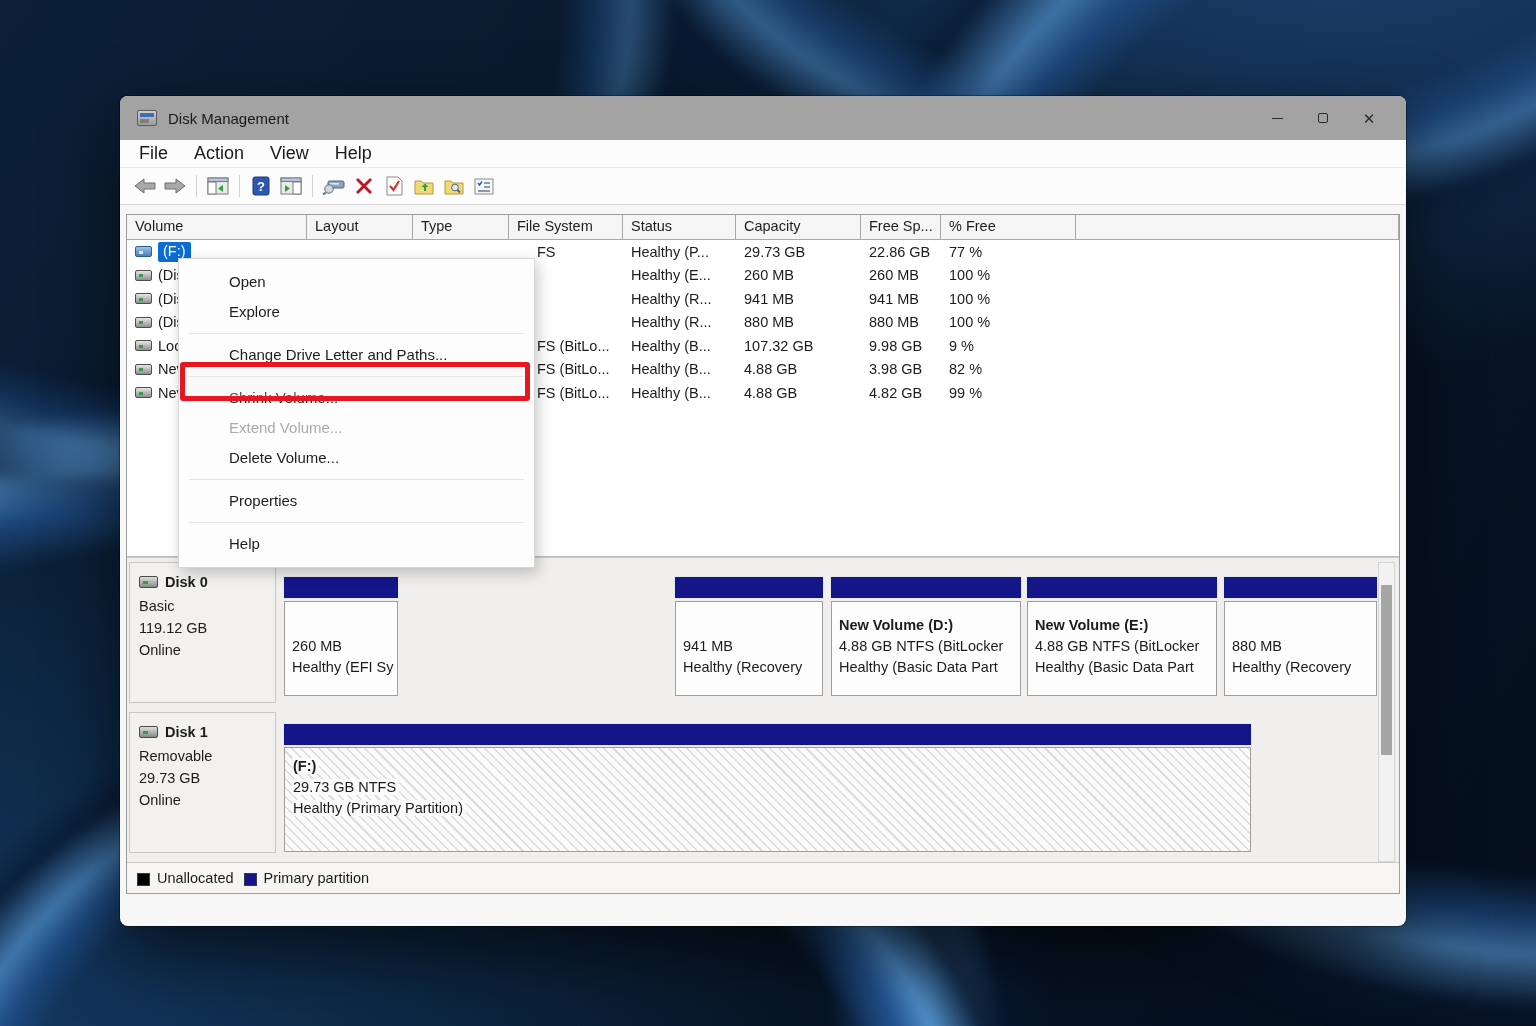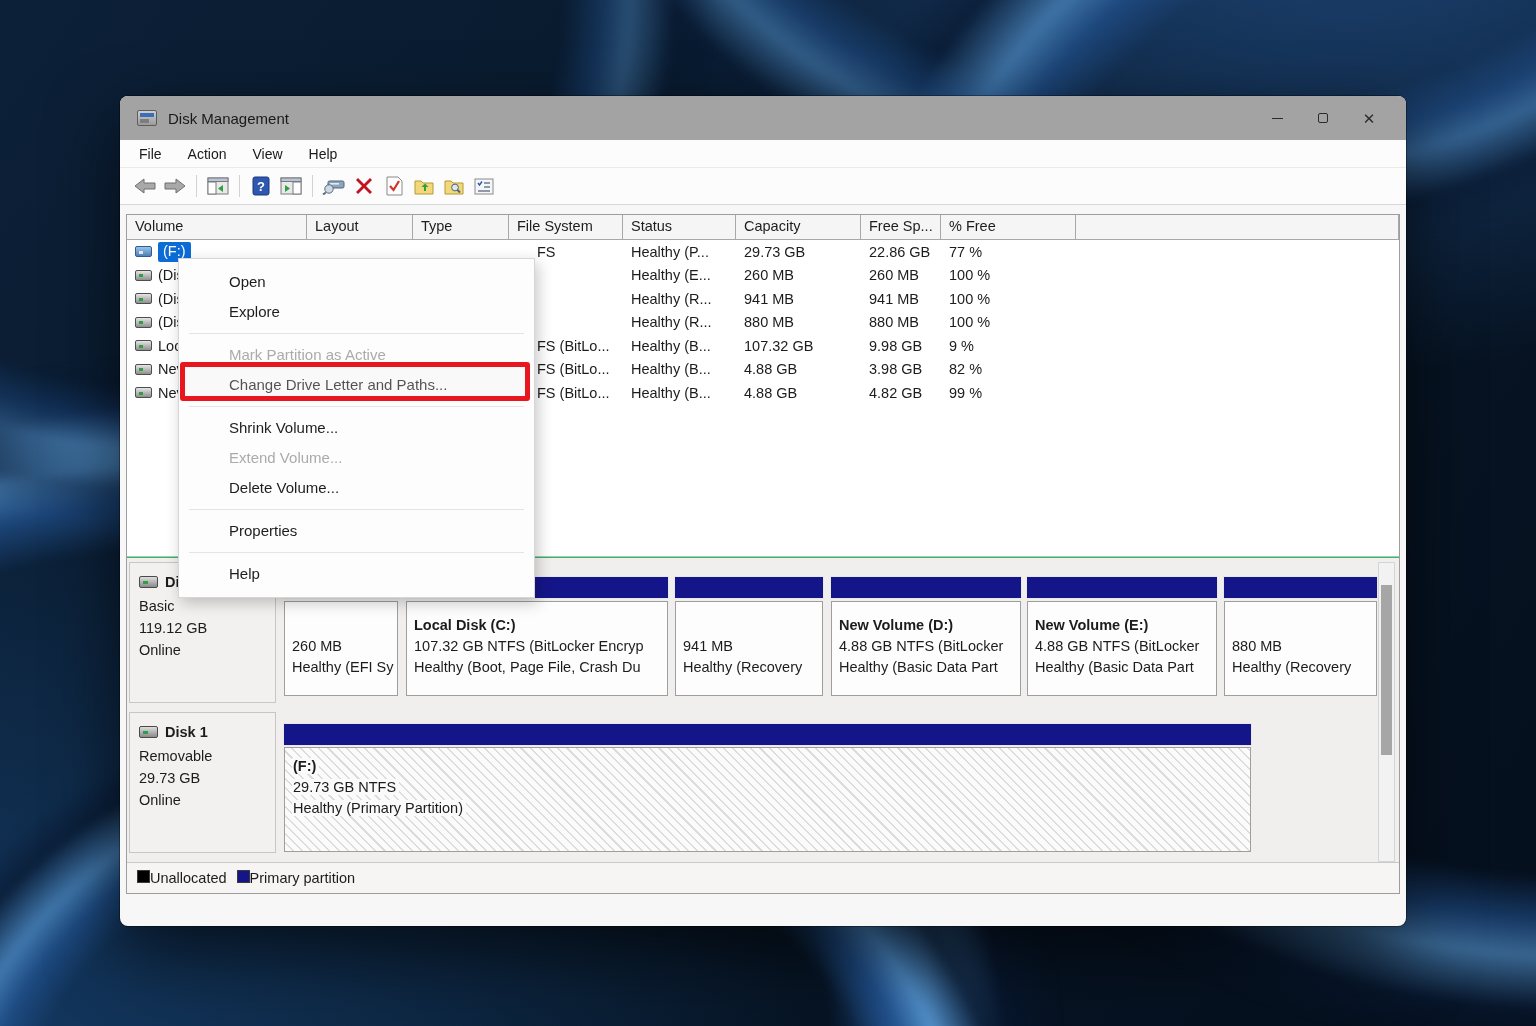--- a/index.html
+++ b/index.html
@@ -37,30 +37,30 @@
   .title { margin-left:11px; font-size:15px; color:#191919; }
   .caption-btns { margin-left:auto; display:flex; align-items:center; height:100%; }
   .cap { width:46px; height:100%; display:flex; align-items:center; justify-content:center; }
   .glyph-min { width:11px; height:1px; background:#2b2b2b; }
   .glyph-max { width:10px; height:10px; border:1.4px solid #2b2b2b; border-radius:2px; }
   .glyph-close { font-size:15px; color:#2b2b2b; line-height:1; }
   .cap.close { margin-right:14px; }
 
   .menubar { position:absolute; left:0; top:44px; right:0; height:28px; background:#fcfcfc;
     display:flex; align-items:center; padding-left:6px; border-bottom:1px solid #eaeaea; }
-  .menu-item { padding:3px 13px; font-size:14px; color:#191919; }
+  .menu-item { padding:3px 13px; font-size:18px; color:#191919; }
 
   .toolbar { position:absolute; left:0; top:72px; right:0; height:37px; background:#fcfcfc;
     display:flex; align-items:center; padding-left:10px; border-bottom:1px solid #d8d8d8; }
   .tbtn { width:26px; height:26px; display:flex; align-items:center; justify-content:center; margin:0 2px; }
   .tsep { width:1px; height:22px; background:#d2d2d2; margin:0 6px; }
 
   
   .frame { position:absolute; left:6px; top:118px; width:1274px; height:680px;
-    border:1px solid #9d9d9d; background:#22c55e; }
+    border:1px solid #9d9d9d; background:#f0abfc; }
   .toppane { position:absolute; left:0; top:0; right:0; height:342px; background:#fff;
     border-bottom:1px solid #bdbdbd; overflow:hidden; }
   .lv-header { display:flex; height:25px; background:#f5f5f5; border-bottom:1px solid #a8a8a8;
     font-size:14.5px; color:#1d1d1d; }
   .hcell { border-right:1px solid #a8a8a8; padding:3px 0 0 8px; white-space:nowrap; overflow:hidden; }
   .lv-row { display:flex; height:23.5px; font-size:14.5px; align-items:center; }
   .lv-cell { white-space:nowrap; overflow:hidden; padding-left:8px; }
   .c-vol{width:180px;} .c-lay{width:106px;} .c-typ{width:96px;} .c-fs{width:114px;}
   .c-sta{width:113px;} .c-cap{width:125px;} .c-fre{width:80px;} .c-pct{width:135px;} .c-fil{flex:1;}
   .c-fs.lv-cell { padding-left:28px; }
@@ -90,21 +90,21 @@
 
   .vscroll { position:absolute; right:4px; top:347px; width:17px; height:300px;
     background:#f2f2f2; border:1px solid #d4d4d4; }
   .vthumb { position:absolute; left:2px; right:2px; top:22px; height:170px; background:#a6a6a6; }
 
   .legendbar { position:absolute; left:0; right:0; bottom:0; height:31px; background:#f6f5f4;
     border-top:1px solid #c9c9c9; display:flex; align-items:center; gap:10px; padding-left:10px; font-size:14.5px; }
   .sq { width:13px; height:13px; border:1px solid #3a3a3a; flex:0 0 auto; }
   .sq-black { background:#000; }
   .sq-navy { background:#15158a; }
-  .legend-item { display:flex; align-items:flex-start; }
+  .legend-item { display:flex; align-items:flex-end; gap:7px; }
 
   
   .ctx { position:absolute; left:58px; top:154px; width:357px; background:#fdfdfd;
     border:1px solid #d6d6d6; box-shadow:3px 5px 14px rgba(0,0,0,.22); padding:8px 0; z-index:40;margin-top:8px; }
   .ctx-item { height:30px; line-height:30px; padding-left:50px; font-size:15px; color:#1d1d1d; white-space:nowrap; }
   .ctx-item.disabled { color:#ababab; }
   .ctx-sep { height:1px; background:#e4e4e4; margin:6px 10px; }
   .redbox { position:absolute; left:1px; right:4px; top:103px; height:39px;
     border:5px solid #e8161f; border-radius:3px; z-index:60; pointer-events:none; background:rgba(240,240,240,.25); }
   .i-arrow svg, .tbtn svg { display:block; }
@@ -367,28 +367,20 @@
 
         <div class="part" style="left:157px; width:114px; top:0; height:141px;">
           <div class="pbar" style="top:15px;"></div>
           <div class="pbody" style="top:39px; height:95px;">
             <span class="nm"></span>
             <span>260 MB</span><br>
             <span>Healthy (EFI Sy</span>
           </div>
         </div>
 
-        <div class="part" style="left:279px; width:262px; top:0; height:141px;">
-          <div class="pbar" style="top:15px;"></div>
-          <div class="pbody" style="top:39px; height:95px;">
-            <span class="nm">Local Disk  (C:)</span>
-            <span>107.32 GB NTFS (BitLocker Encryp</span><br>
-            <span>Healthy (Boot, Page File, Crash Du</span>
-          </div>
-        </div>
 
         <div class="part" style="left:548px; width:148px; top:0; height:141px;">
           <div class="pbar" style="top:15px;"></div>
           <div class="pbody" style="top:39px; height:95px;">
             <span class="nm"></span>
             <span>941 MB</span><br>
             <span>Healthy (Recovery</span>
           </div>
         </div>
 
@@ -455,21 +447,20 @@
         <span class="sq sq-navy"></span>
         <span>Primary partition</span>
       </div>
     </div>
   </div>
 
   <div class="ctx">
     <div class="ctx-item">Open</div>
     <div class="ctx-item">Explore</div>
     <div class="ctx-sep"></div>
-    <div class="ctx-item disabled">Mark Partition as Active</div>
     <div class="ctx-item">Change Drive Letter and Paths...</div>
     <div class="ctx-sep"></div>
     <div class="ctx-item">Shrink Volume...</div>
     <div class="ctx-item disabled">Extend Volume...</div>
     <div class="ctx-item">Delete Volume...</div>
     <div class="ctx-sep"></div>
     <div class="ctx-item">Properties</div>
     <div class="ctx-sep"></div>
     <div class="ctx-item">Help</div>
     <div class="redbox"></div>

